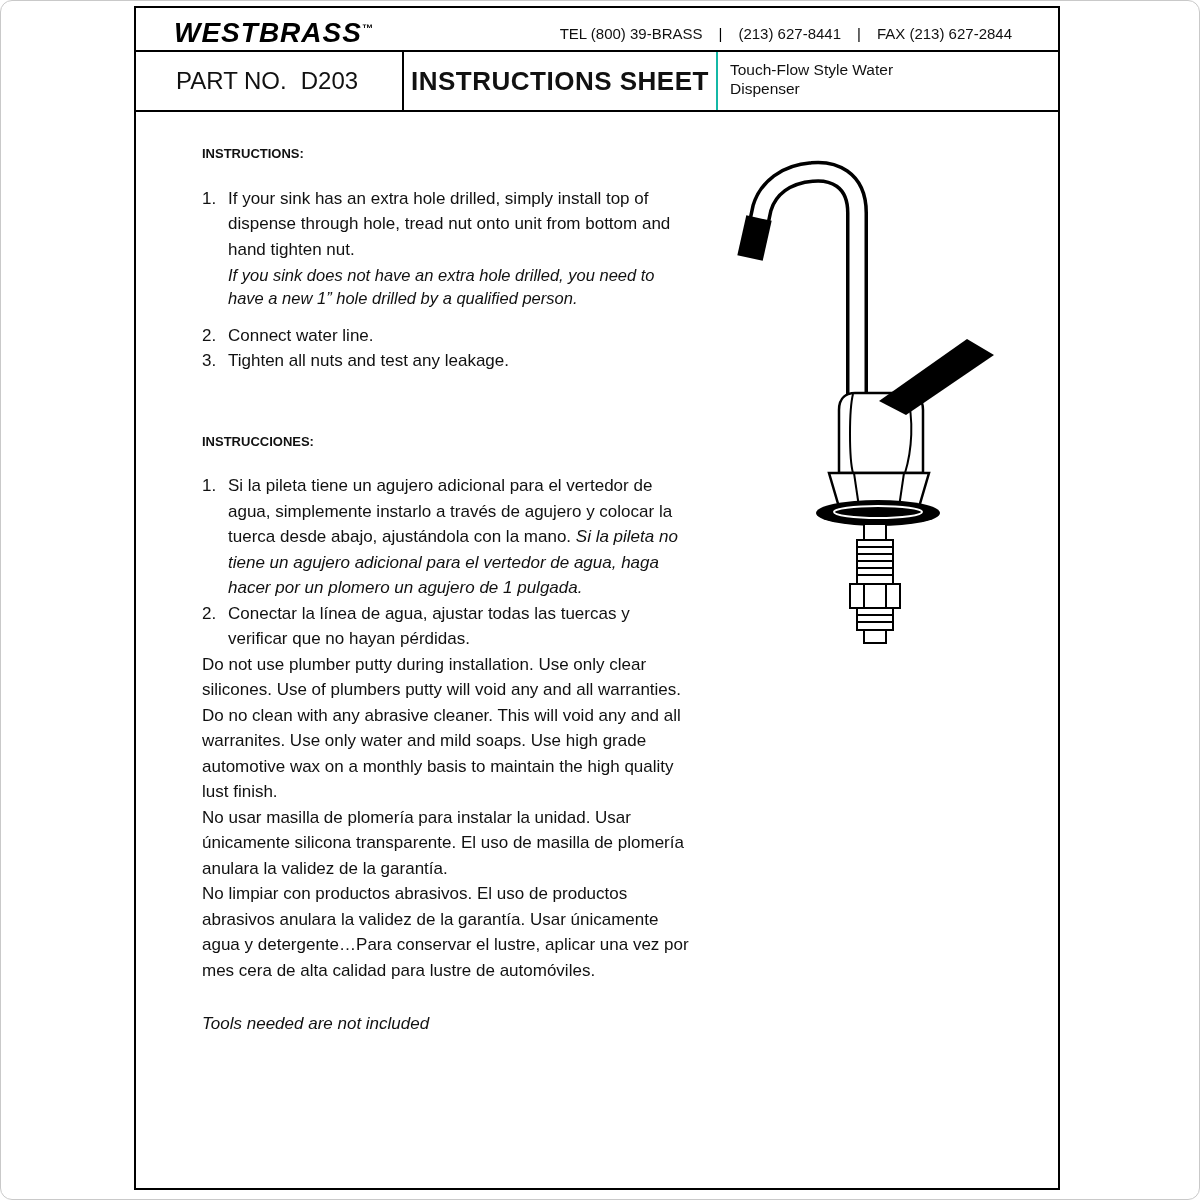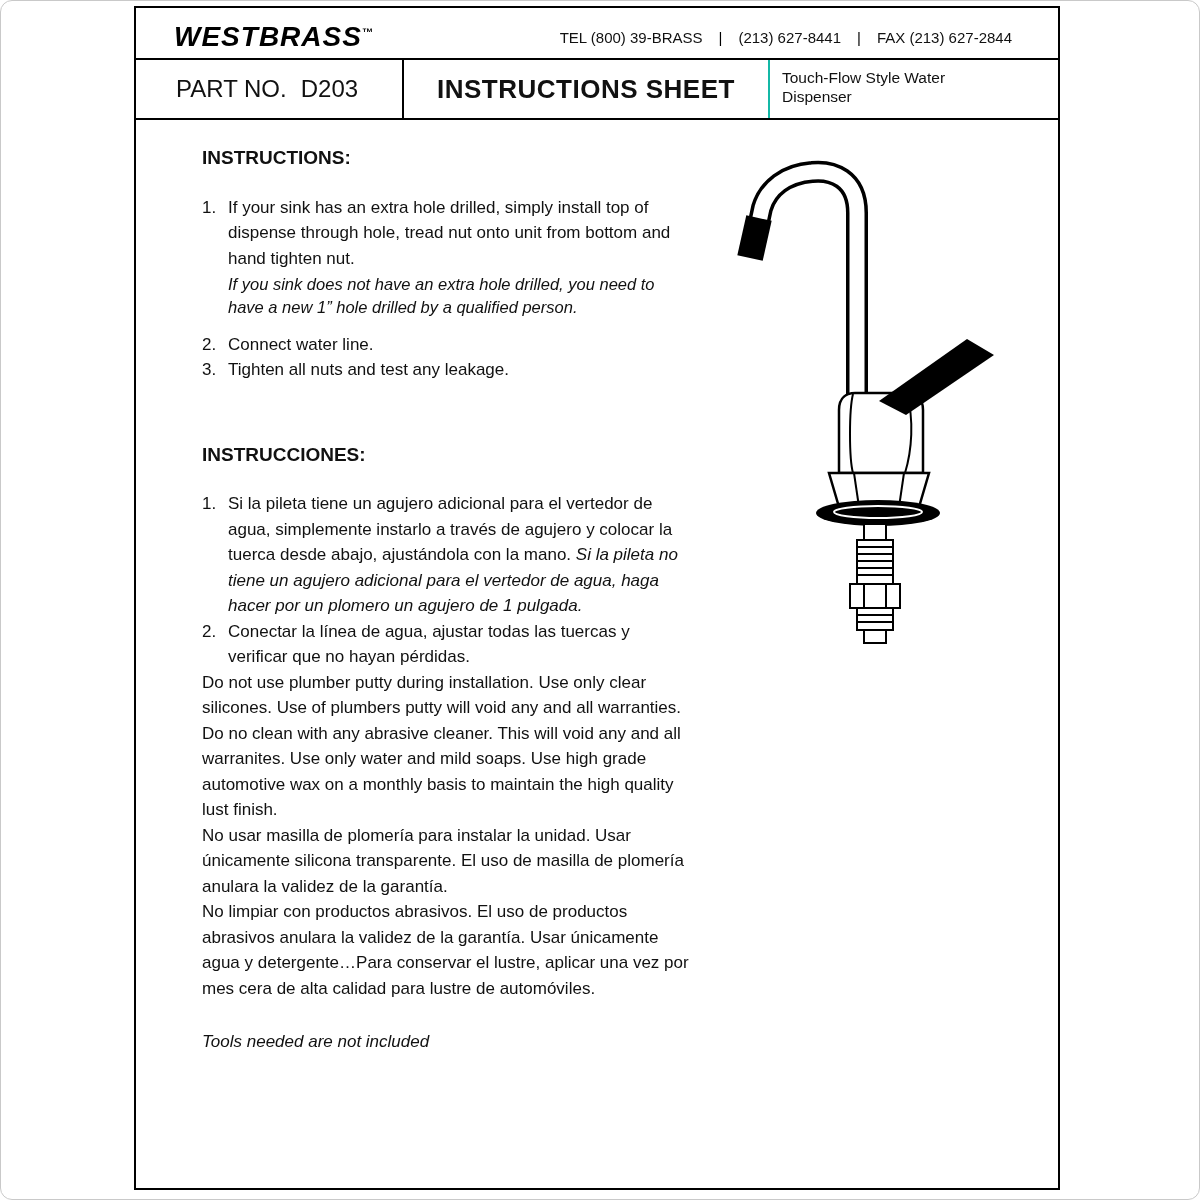--- a/index.html
+++ b/index.html
@@ -3,36 +3,36 @@
 <meta charset="utf-8">
 <style>
   * { margin:0; padding:0; box-sizing:border-box; }
   html,body { background:#fff; }
   body { width:1200px; height:1200px; font-family:"Liberation Sans","DejaVu Sans",sans-serif; color:#111; }
   .page { position:relative; width:1200px; height:1200px; background:#fff; border:1px solid #c9c9c9; border-radius:12px; overflow:hidden; }
 
   .frame { position:absolute; left:133px; top:5px; width:926px; height:1184px; border:2px solid #000; background:#fff; }
 
   
-  .hdr { display:flex; align-items:center; justify-content:space-between; height:52px; border-bottom:2px solid #000; padding:8px 46px 0 38px; }
+  .hdr { display:flex; align-items:center; justify-content:space-between; height:44px; border-bottom:2px solid #000; padding:8px 46px 0 38px; }
   .brand { font-weight:bold; font-style:italic; font-size:28px; letter-spacing:1px; color:#000; white-space:nowrap; }
   .brand sup { font-size:11px; font-style:normal; vertical-align:10px; letter-spacing:0; }
   .phone { display:flex; gap:16px; font-size:15px; white-space:nowrap; }
   .phone .div { color:#000; }
 
   
   .trow { display:flex; height:60px; border-bottom:2px solid #000; }
   .cell-part { width:268px; border-right:2px solid #000; display:flex; align-items:center; gap:14px; padding-left:40px; font-size:24px; }
   .cell-title { flex:1; border-right:2px solid #14b8a6; display:flex; align-items:center; justify-content:center; font-size:26px; font-weight:bold; letter-spacing:0.5px; }
-  .cell-prod { width:288px; padding:8px 18px 0 12px; font-size:15.5px; line-height:1.25; }
+  .cell-prod { width:340px; padding:8px 18px 0 12px; font-size:15.5px; line-height:1.25; }
   .cell-prod .w { width:185px; }
 
   
   .col { position:absolute; left:66px; top:136px; width:490px; font-size:17px; line-height:1.5; }
-  h3.sec { font-size:19px; font-weight:bold; margin-bottom:22px; }
+  h3.sec { font-size:13px; font-weight:bold; margin-bottom:22px; }
   .li { display:flex; }
   .li .num { width:26px; flex:0 0 26px; }
   .li .txt { flex:1; }
   .note { font-style:italic; font-size:16.5px; line-height:1.42; margin-top:2px; }
   .it { font-style:italic; }
   .gap-sm { margin-top:12px; }
   .sec-gap { margin-top:58px; margin-bottom:22px; }
   .care-h { margin-bottom:0; }
   .prec-h { margin-bottom:0; padding-left:3px; }
   .tools-note { margin-top:28px; font-style:italic; }

